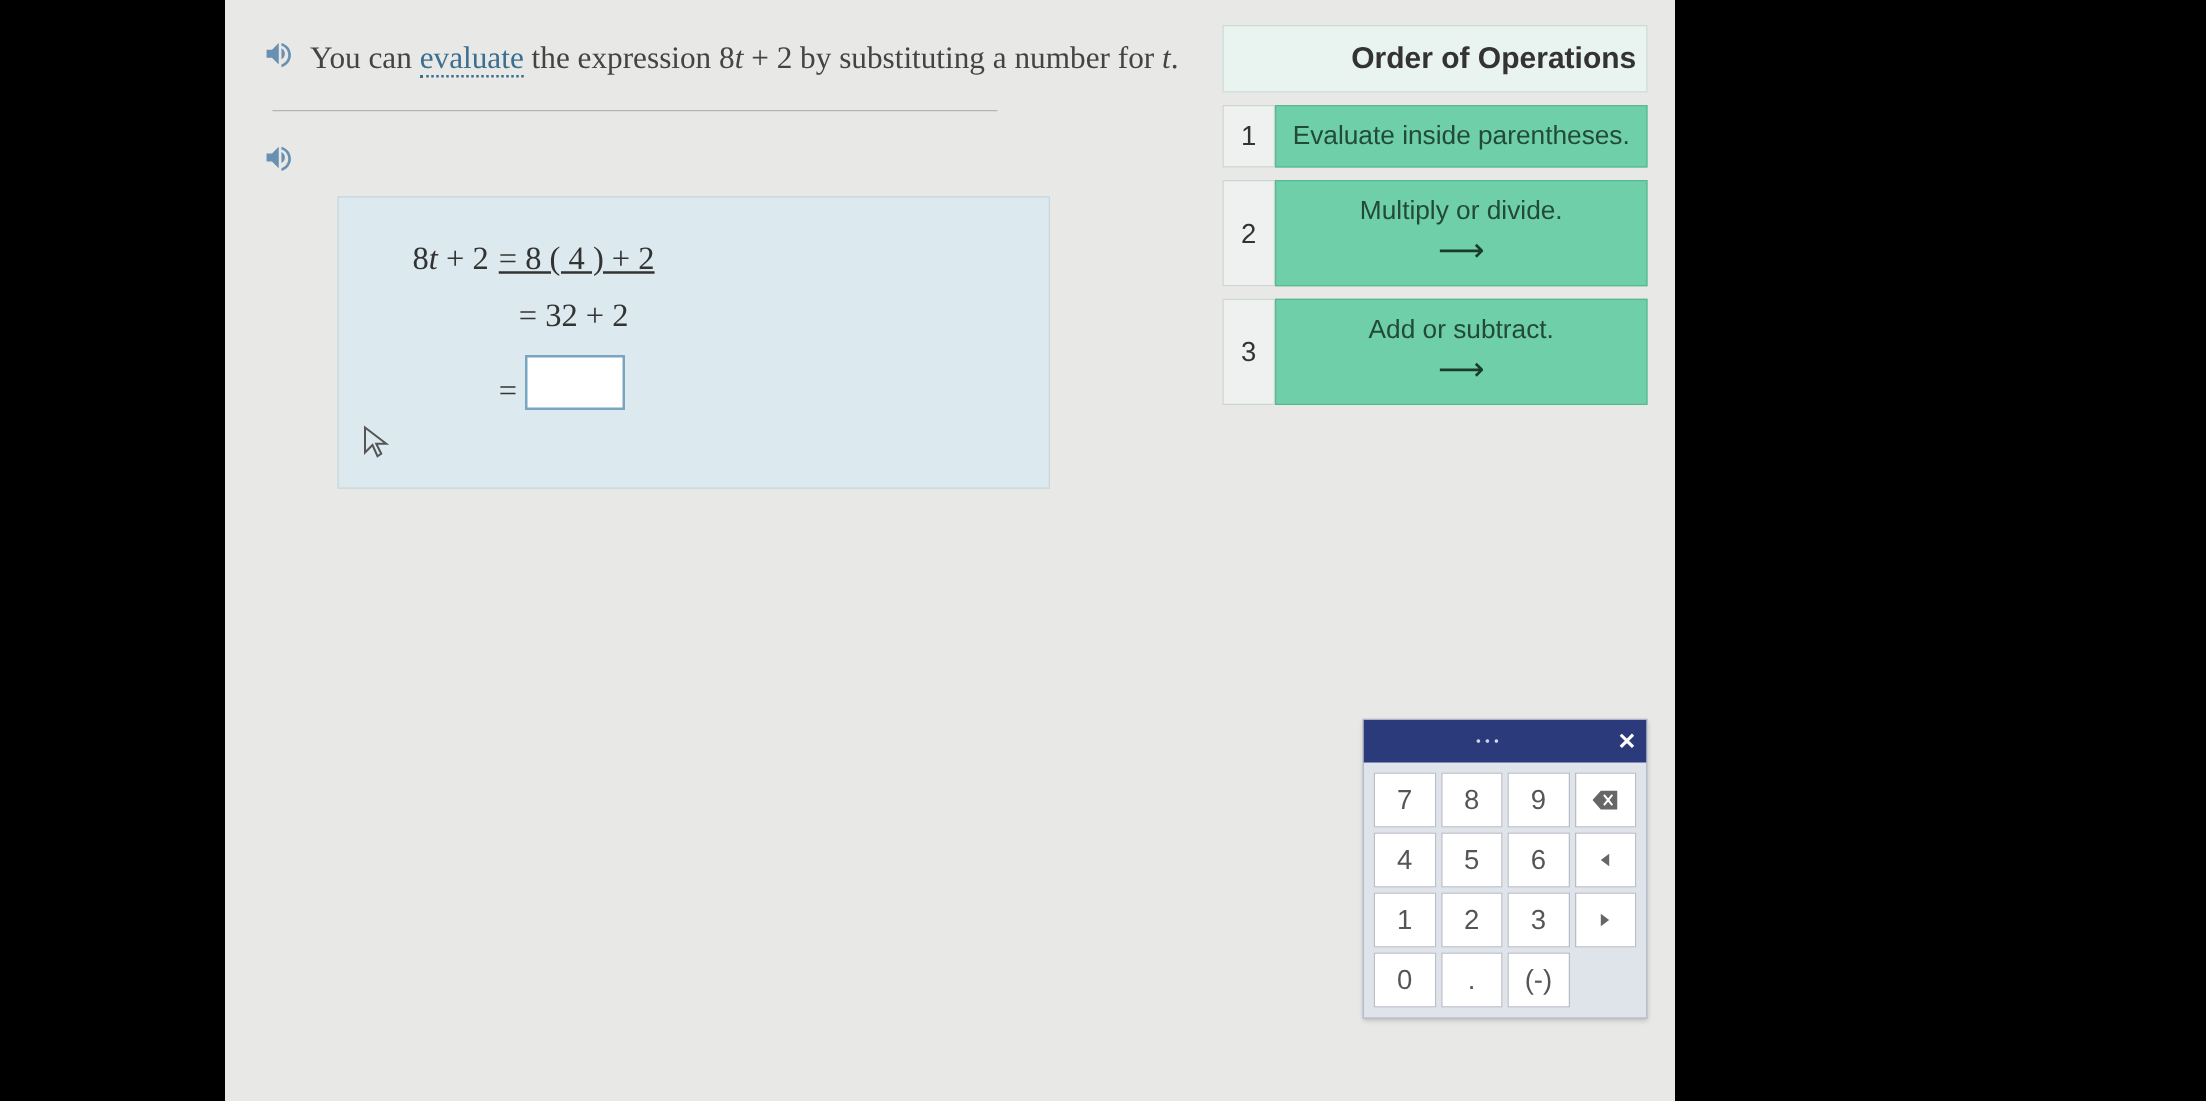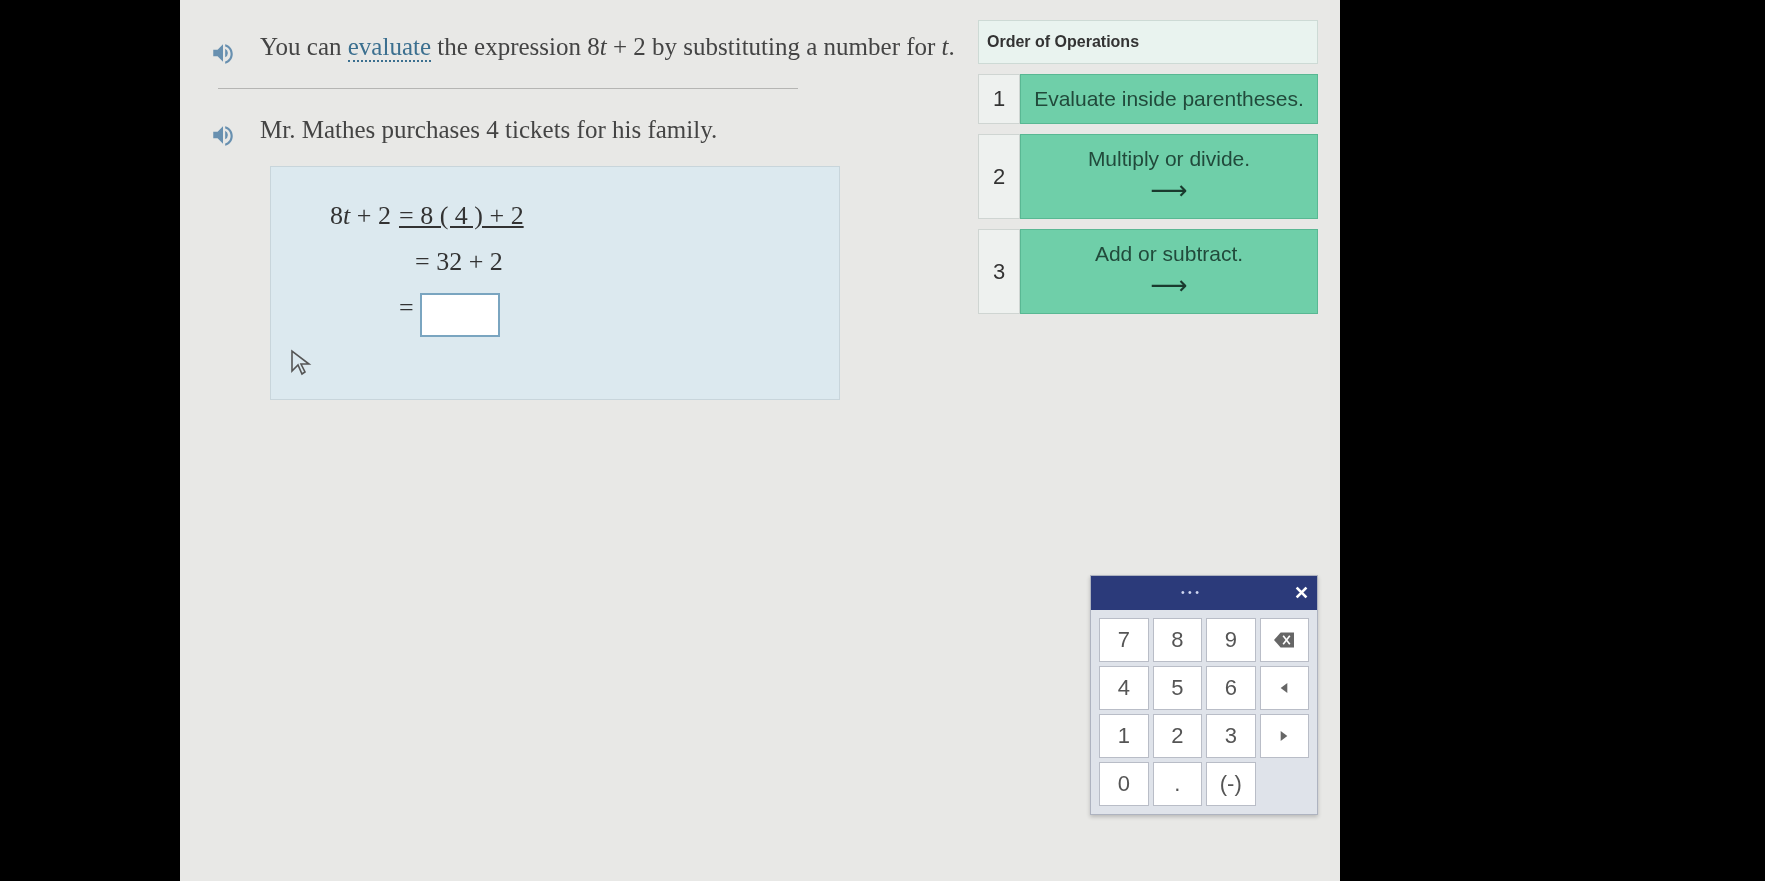--- a/index.html
+++ b/index.html
@@ -14,22 +14,22 @@
     position: absolute;
     left: 180px;
     top: 0;
     width: 1160px;
     height: 881px;
     background: #e8e8e6;
     padding: 20px 30px;
   }
   .paragraph {
     display: flex;
-    align-items: flex-end;
-    gap: 24px;
+    align-items: flex-start;
+    gap: 12px;
     padding: 8px 0 18px 0;
   }
   .hr {
     border: none;
     border-top: 1px solid #b5b5b3;
     margin: 4px 0 14px 0;
     width: 580px;
     margin-left: 8px;
   }
   .audio-icon {
@@ -57,21 +57,21 @@
     border: 1px solid #c8d5db;
     padding: 34px 28px 46px 28px;
     position: relative;
   }
   .eqrow {
     font-size: 26px;
     color: #333;
     font-family: 'Times New Roman', serif;
     margin-bottom: 16px;
     display: flex;
-    align-items: flex-start;
+    align-items: flex-end;
   }
   .eqrow .lhs { min-width: 92px; text-align: right; display:inline-block;}
   .eqrow .mi { font-style: italic; }
   .answer-input {
     width: 80px;
     height: 44px;
     border: 2px solid #7aa5c0;
     background: #fff;
     font-size: 22px;
     padding: 4px 6px;
@@ -91,22 +91,22 @@
   
   .order-panel {
     position: absolute;
     right: 22px;
     top: 20px;
     width: 340px;
   }
   .order-title {
     background: #e9f3ef;
     border: 1px solid #cddad5;
-    text-align: left;
-    font-size: 16px;
+    text-align: right;
+    font-size: 24px;
     font-weight: 700;
     color: #333;
     padding: 12px 8px;
     font-family: Arial, sans-serif;
   }
   .order-row {
     display: flex;
     margin-top: 10px;
   }
   .order-num {
@@ -211,21 +211,20 @@
 
   <hr class="hr">
 
   <div class="paragraph">
     <span class="audio-icon">
       <svg viewBox="0 0 24 24" fill="currentColor">
           <path d="M3 9v6h4l5 5V4L7 9H3zm13.5 3a4.5 4.5 0 0 0-2.5-4v8a4.5 4.5 0 0 0 2.5-4zm-2.5-8v2.1c3 .9 5 3.6 5 6.9s-2 6-5 6.9V22c4.1-1 7-4.6 7-9s-2.9-8-7-9z"></path>
         </svg>
     </span>
     <div class="ptext">
-      <div>Mr. Mathes purchases 4 tickets for his family.</div>
     </div>
   </div>
 
   <div class="workbox">
     <div class="eqrow">
       <span class="lhs"><span>8</span><span class="mi">t</span><span> + 2</span></span>
       <span style="margin-left:8px;text-decoration:underline;">= 8 ( 4 ) + 2</span>
     </div>
     <div class="eqrow">
       <span class="lhs"></span>

